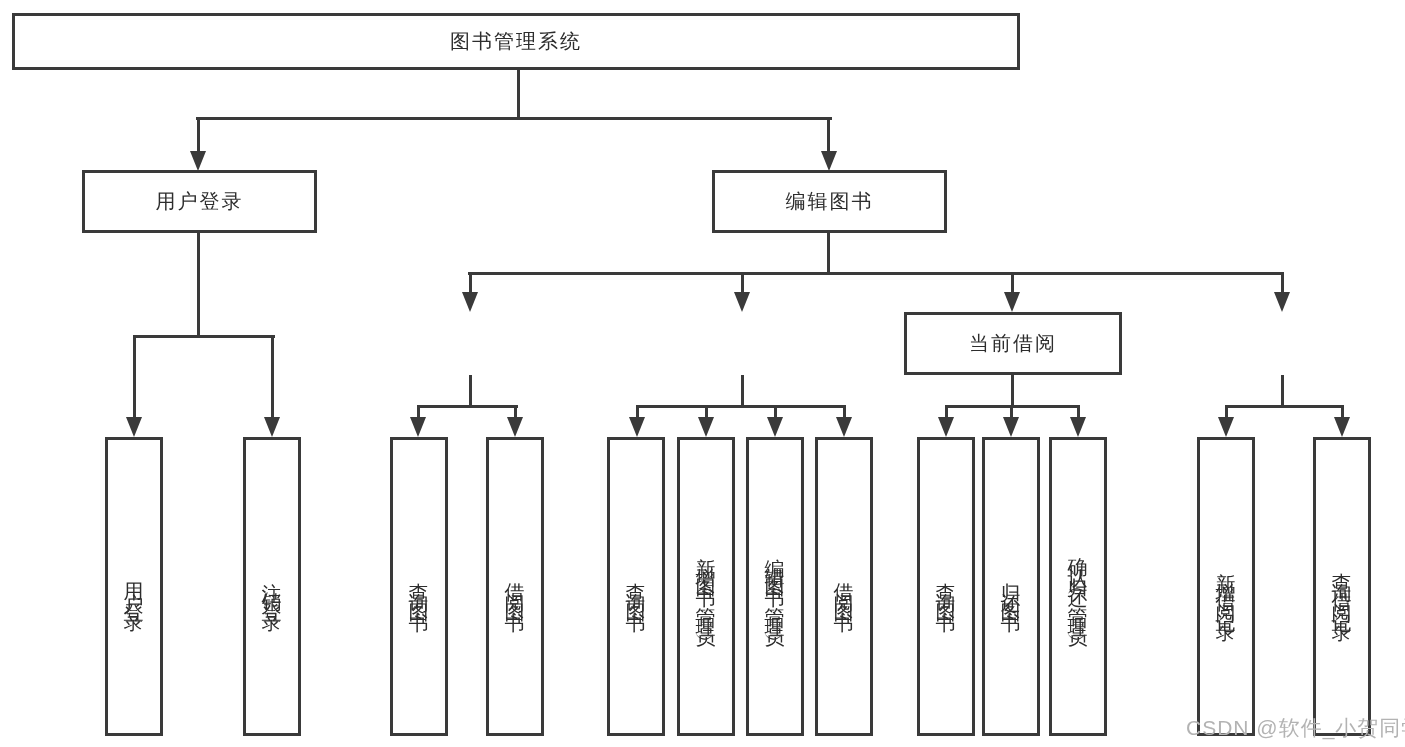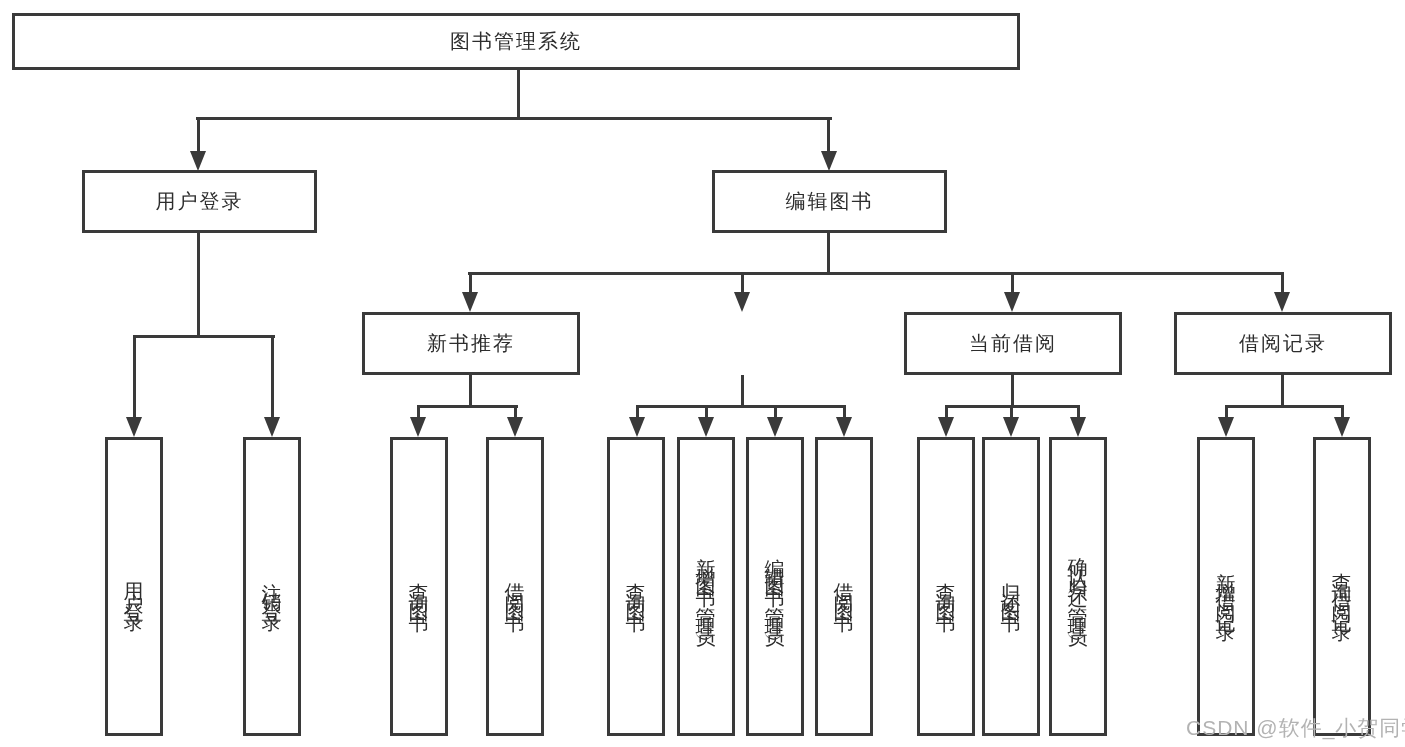--- a/index.html
+++ b/index.html
@@ -96,28 +96,22 @@
   <div class="line" style="left:468px; top:272px; width:816px; height:3px;"></div>
   <div class="line" style="left:469px; top:272px; width:3px; height:24px;"></div>
   <div class="arrow" style="left:462px; top:292px;"></div>
   <div class="line" style="left:741px; top:272px; width:3px; height:24px;"></div>
   <div class="arrow" style="left:734px; top:292px;"></div>
   <div class="line" style="left:1011px; top:272px; width:3px; height:24px;"></div>
   <div class="arrow" style="left:1004px; top:292px;"></div>
   <div class="line" style="left:1281px; top:272px; width:3px; height:24px;"></div>
   <div class="arrow" style="left:1274px; top:292px;"></div>
 
-  <div class="box hbox" style="left:362px; top:312px; width:218px; height:63px;">
-    <span>新书推荐</span>
-  </div>
   <div class="box hbox" style="left:904px; top:312px; width:218px; height:63px;">
     <span>当前借阅</span>
-  </div>
-  <div class="box hbox" style="left:1174px; top:312px; width:218px; height:63px;">
-    <span>借阅记录</span>
   </div>
 
   <div class="line" style="left:469px; top:375px; width:3px; height:32px;"></div>
   <div class="line" style="left:417px; top:405px; width:101px; height:3px;"></div>
   <div class="line" style="left:417px; top:405px; width:3px; height:14px;"></div>
   <div class="arrow" style="left:410px; top:417px;"></div>
   <div class="line" style="left:514px; top:405px; width:3px; height:14px;"></div>
   <div class="arrow" style="left:507px; top:417px;"></div>
 
   <div class="line" style="left:741px; top:375px; width:3px; height:32px;"></div>

